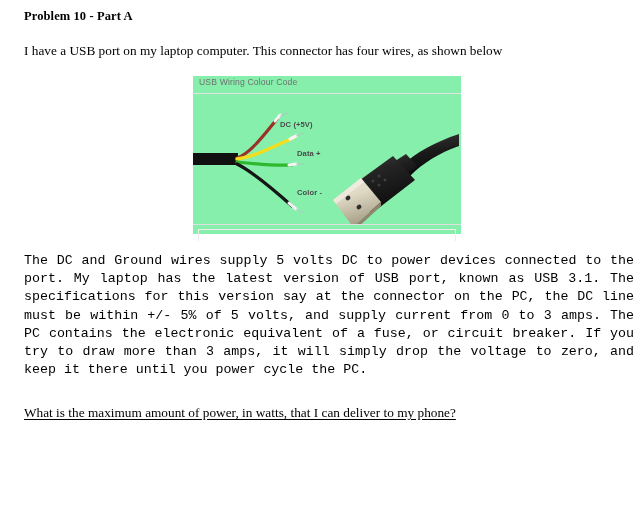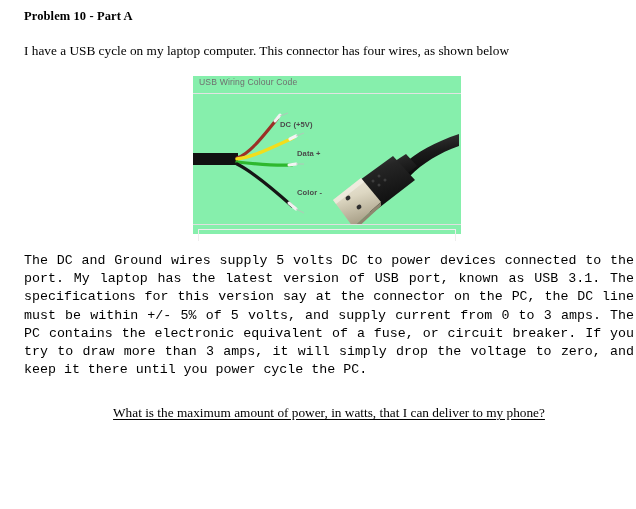--- a/index.html
+++ b/index.html
@@ -52,21 +52,20 @@
 
   .question {
     position: absolute;
     left: 14px;
     top: 404px;
     width: 610px;
     font-size: 13.3px;
     line-height: 18.2px;
     text-decoration: underline;
     text-underline-offset: 2px;
-    text-align: center;
   }
 
   
   .figure {
     position: absolute;
     left: 183px;
     top: 76px;
     width: 268px;
     height: 158px;
     background: #86efac;
@@ -151,21 +150,21 @@
     overflow: hidden;
   }
 </style>
 </head>
 <body>
 
 <div class="page">
 
   <div class="heading">Problem 10 - Part A</div>
 
-  <div class="para para-intro">I have a USB cycle on my laptop computer.  This connector has four wires, as shown below</div>
+  <div class="para para-intro">I have a USB port on my laptop computer.  This connector has four wires, as shown below</div>
 
   <div class="figure">
 
     <div class="fig-caption">USB Wiring Colour Code</div>
 
     <div class="fig-rule-top"></div>
 
     <div class="fig-body">
 
       <svg class="wire-svg" width="268" height="130" viewBox="0 0 268 130">

